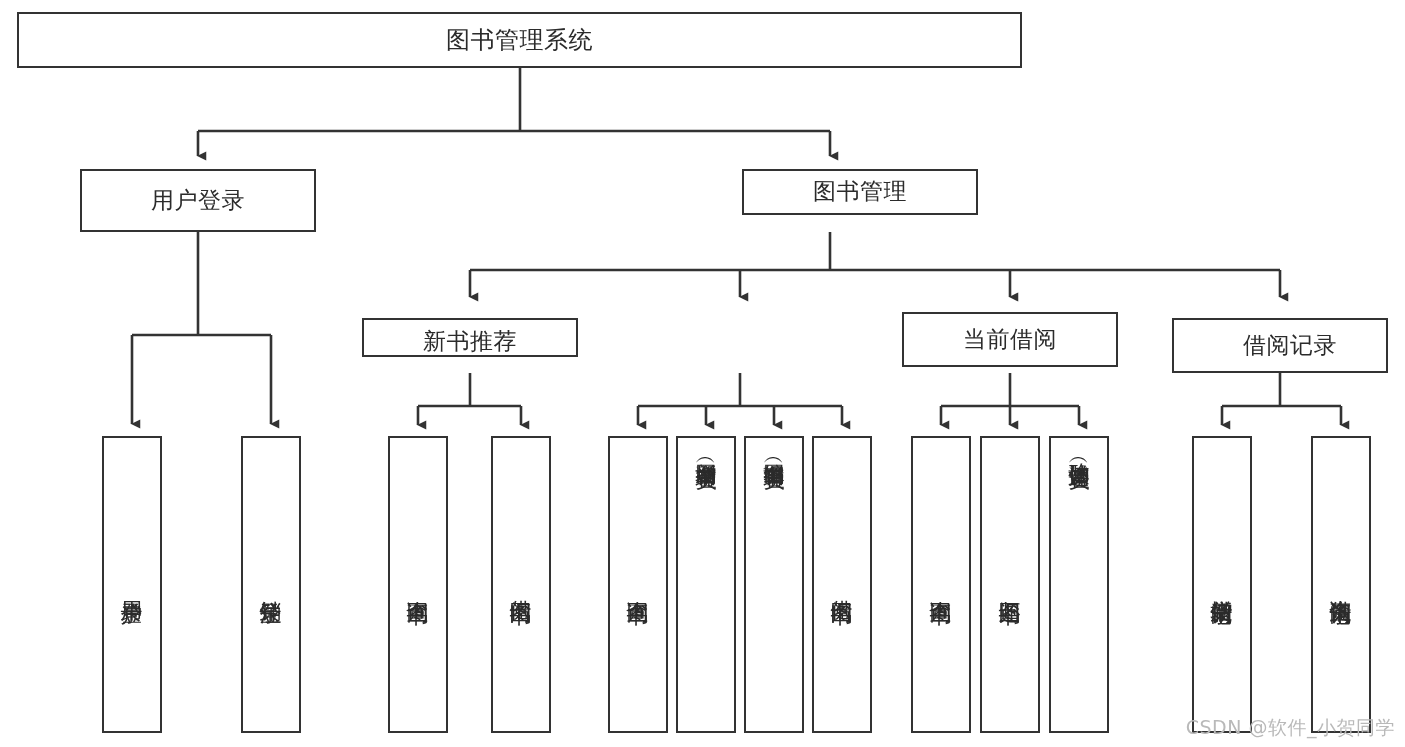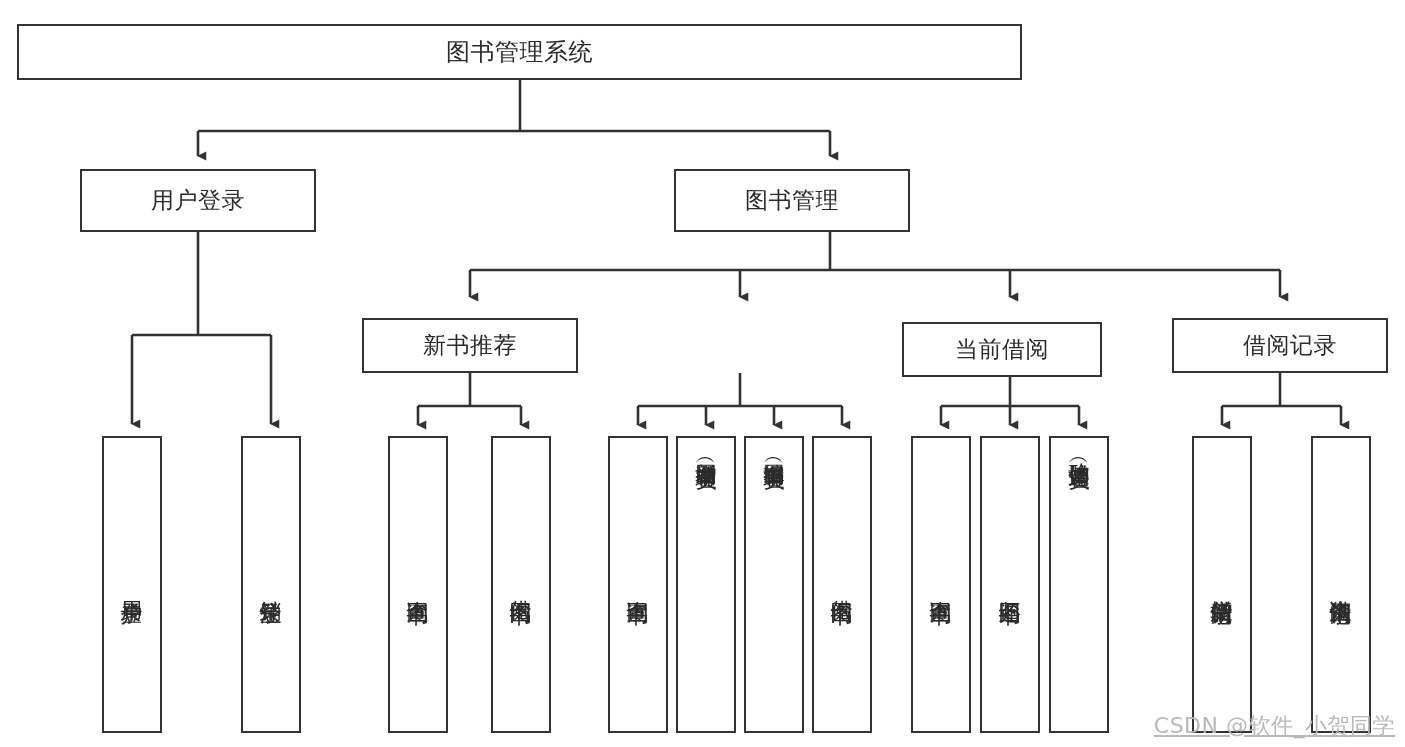--- a/index.html
+++ b/index.html
@@ -63,25 +63,24 @@
     font-size: 21px;
   }
   .node.vertical.centered {
     align-items: center;
     padding-top: 0;
   }
   .watermark {
     position: absolute;
     right: 10px;
     bottom: 6px;
-    font-size: 22px;
+    font-size: 19px;
     color: #b9b9b9;
     letter-spacing: 0.5px;
     white-space: nowrap;
-    text-decoration: underline;
   }
 </style>
 </head>
 <body>
 
 <div id="canvas">
 
   <svg class="edges" viewBox="0 0 1405 747">
     <defs>
       <marker id="arrow" viewBox="0 0 12 12" refX="6" refY="10" markerWidth="11" markerHeight="11" orient="auto-start-reverse" markerUnits="userSpaceOnUse">
@@ -125,35 +124,35 @@
       <path d="M 1010 406 L 1010 425" marker-end="url(#arrow)"></path>
       <path d="M 1079 406 L 1079 425" marker-end="url(#arrow)"></path>
 
       <path d="M 1280 373 L 1280 406"></path>
       <path d="M 1222 406 L 1341 406"></path>
       <path d="M 1222 406 L 1222 425" marker-end="url(#arrow)"></path>
       <path d="M 1341 406 L 1341 425" marker-end="url(#arrow)"></path>
     </g>
   </svg>
 
-  <div class="node root horizontal" style="left:17px; top:24px; width:1005px; height:56px;">
+  <div class="node root horizontal" style="left:17px; top:12px; width:1005px; height:56px;">
     <span class="label">图书管理系统</span>
   </div>
 
   <div class="node horizontal" style="left:80px; top:169px; width:236px; height:63px;">
     <span class="label">用户登录</span>
   </div>
-  <div class="node horizontal" style="left:674px; top:169px; width:236px; height:63px;">
+  <div class="node horizontal" style="left:742px; top:169px; width:236px; height:46px;">
     <span class="label">图书管理</span>
   </div>
 
-  <div class="node horizontal" style="left:362px; top:318px; width:216px; height:55px;">
+  <div class="node horizontal" style="left:362px; top:318px; width:216px; height:39px;align-items:flex-end;">
     <span class="label">新书推荐</span>
   </div>
-  <div class="node horizontal" style="left:902px; top:322px; width:200px; height:55px;">
+  <div class="node horizontal" style="left:902px; top:312px; width:216px; height:55px;">
     <span class="label">当前借阅</span>
   </div>
   <div class="node horizontal" style="left:1172px; top:318px; width:216px; height:55px;padding-left:20px;">
     <span class="label">借阅记录</span>
   </div>
 
   <div class="node vertical centered" style="left:102px; top:436px; width:60px; height:297px;">
     <span class="label">用户登录</span>
   </div>
   <div class="node vertical centered" style="left:241px; top:436px; width:60px; height:297px;">

